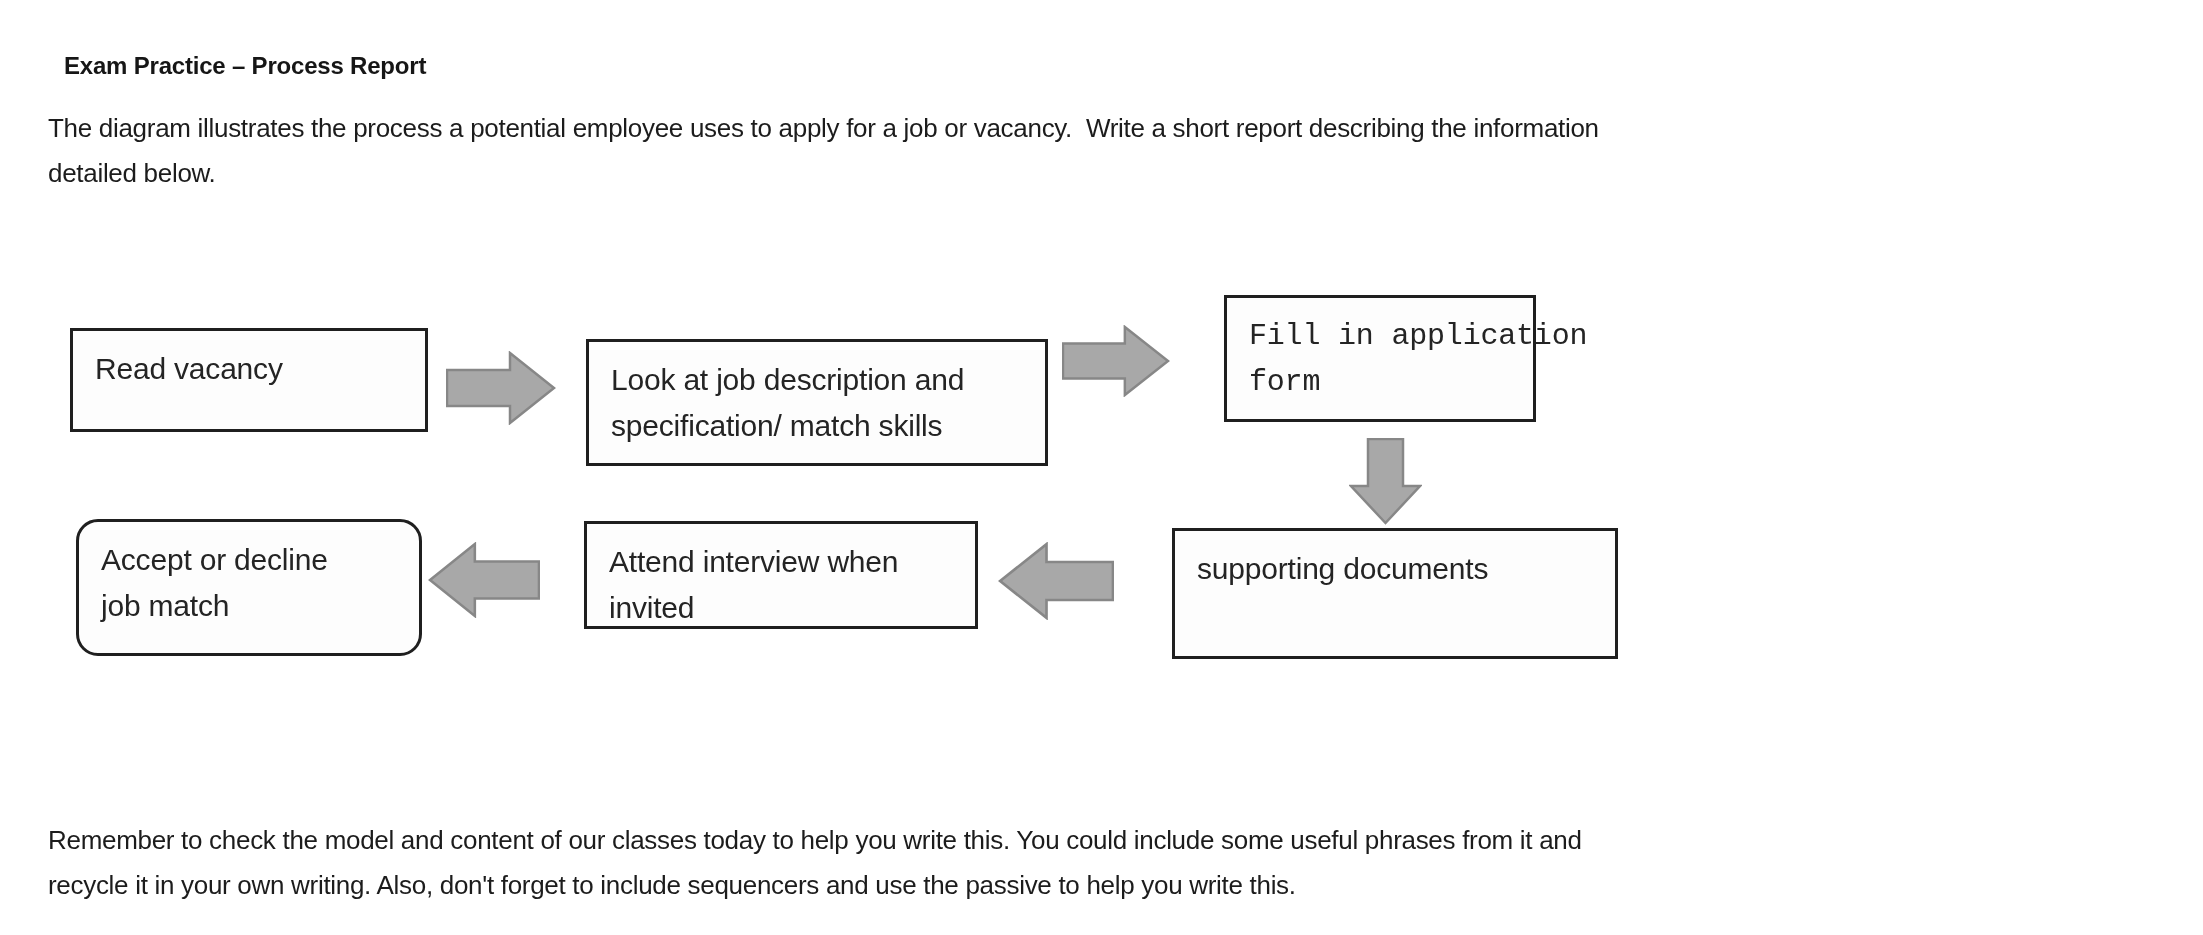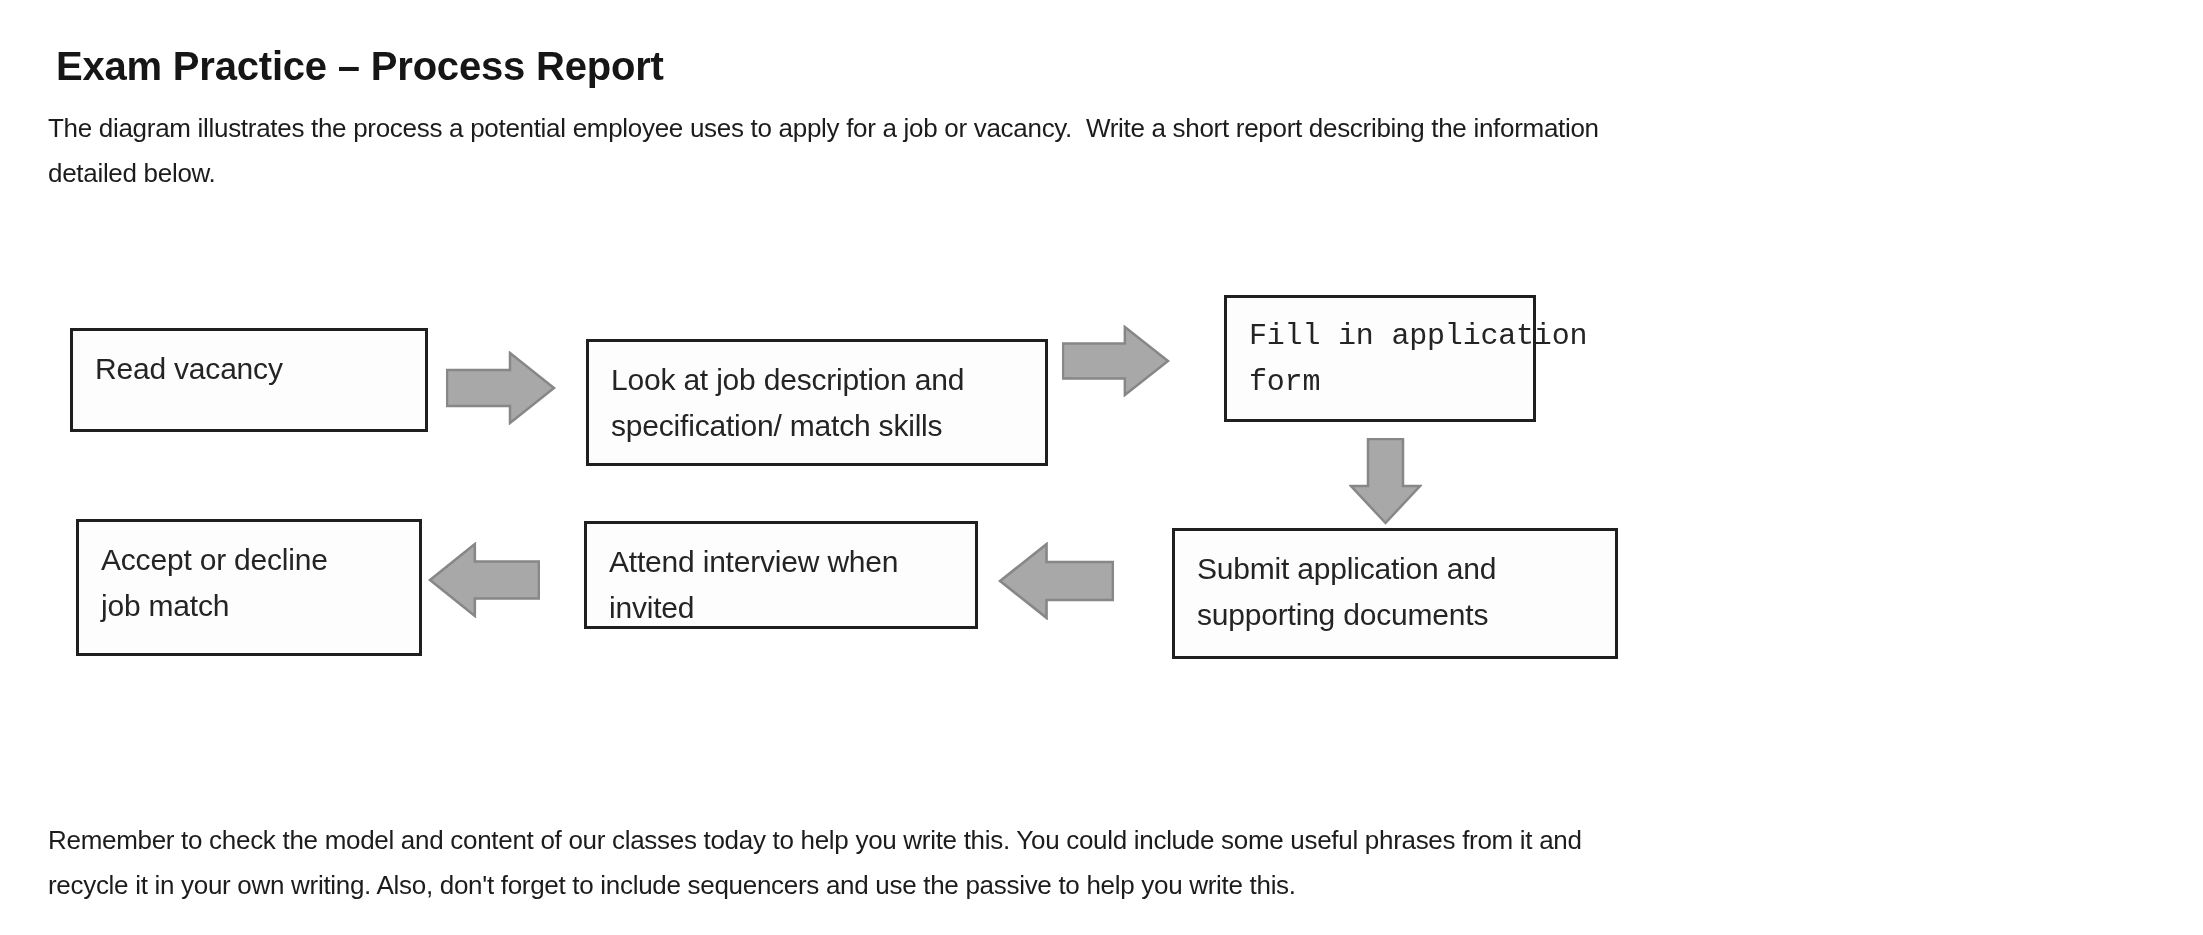--- a/index.html
+++ b/index.html
@@ -9,22 +9,22 @@
     height: 935px;
     background: #ffffff;
     font-family: "Liberation Sans", sans-serif;
     color: #1c1c1c;
     overflow: hidden;
   }
   .title {
     position: absolute;
     left: 48px;
     top: 36px;
-    margin: 8px;
-    font-size: 40px;
+    margin: 16px;
+    font-size: 24px;
     font-weight: 700;
     letter-spacing: -0.2px;
     color: #161616;
     white-space: pre;
   }
   .para { position: absolute; left: 48px; font-size: 26px; letter-spacing: -0.3px; line-height: 45px; color: #1c1c1c; }
   .para .pline { white-space: pre; }
   .intro  { top: 106px; }
   .footer { top: 818px; }
 
@@ -40,21 +40,21 @@
     padding: 15px 18px 0 22px;
     letter-spacing: -0.2px;
   }
   .box .bline { white-space: pre; }
 
   .box-read-vacancy      { left: 70px;   top: 328px; width: 358px; height: 104px; }
   .box-job-description   { left: 586px;  top: 299px; width: 462px; height: 127px; margin-top: 40px; }
   .box-application-form  { left: 1224px; top: 295px; width: 312px; height: 127px; font-family: Liberation Mono, monospace; }
   .box-submit-application{ left: 1172px; top: 528px; width: 446px; height: 131px; }
   .box-attend-interview  { left: 584px;  top: 521px; width: 394px; height: 108px; }
-  .box-accept-decline    { left: 76px;   top: 519px; width: 346px; height: 137px; }
+  .box-accept-decline    { left: 76px;   top: 519px; width: 346px; height: 137px; border-radius: 22px; }
 
   .arrow { position: absolute; display: block; }
   .arrow-1 { left: 446px;  top: 351px; width: 110px; height: 74px; }
   .arrow-2 { left: 1062px; top: 325px; width: 108px; height: 72px; }
   .arrow-3 { left: 1349px; top: 438px; width: 73px;  height: 87px; }
   .arrow-4 { left: 998px;  top: 542px; width: 116px; height: 78px; }
   .arrow-5 { left: 428px;  top: 542px; width: 112px; height: 76px; }
 </style>
 </head>
 <body>
@@ -90,21 +90,20 @@
     <div class="box box-application-form">
       <div class="bline">Fill in application</div>
       <div class="bline">form</div>
     </div>
 
     <svg class="arrow arrow-3" viewBox="0 0 73 87" preserveAspectRatio="none">
       <polygon points="19,1 54,1 54,48 71,48 36.5,85 2,48 19,48" fill="#a8a8a8" stroke="#878787" stroke-width="2.5" stroke-linejoin="miter"></polygon>
     </svg>
 
     <div class="box box-submit-application">
-      <div class="bline">Submit application and</div>
       <div class="bline">supporting documents</div>
     </div>
 
     <svg class="arrow arrow-4" viewBox="0 0 110 74" preserveAspectRatio="none">
       <polygon points="109,19 46,19 46,2 2,37 46,72 46,55 109,55" fill="#a8a8a8" stroke="#878787" stroke-width="2.5" stroke-linejoin="miter"></polygon>
     </svg>
 
     <div class="box box-attend-interview">
       <div class="bline">Attend interview when</div>
       <div class="bline">invited</div>

